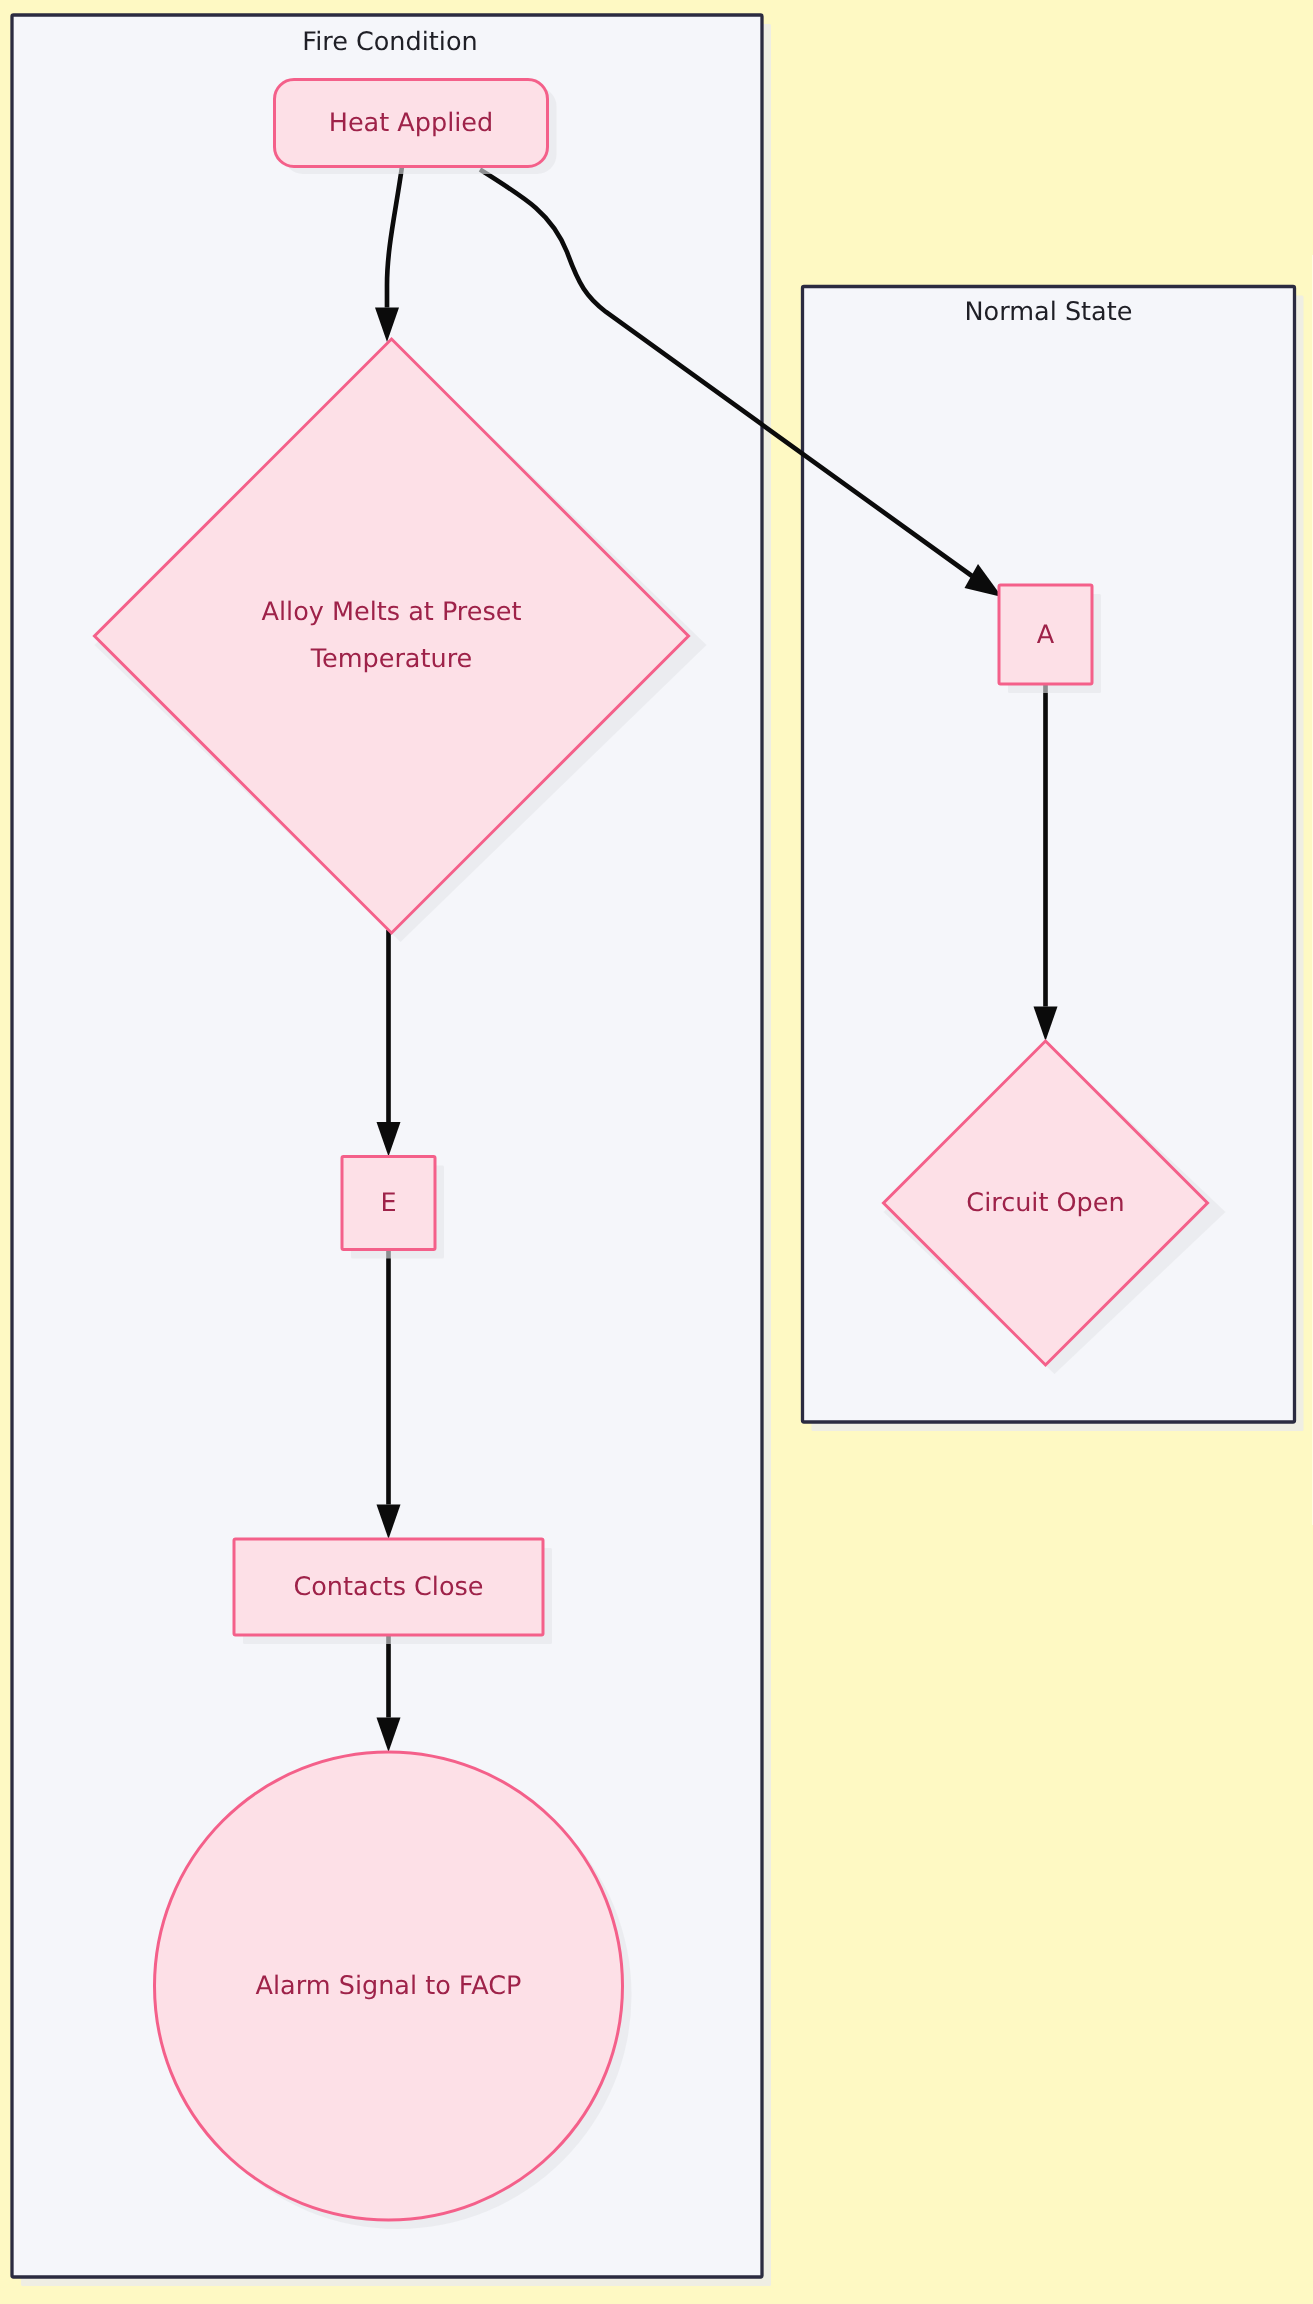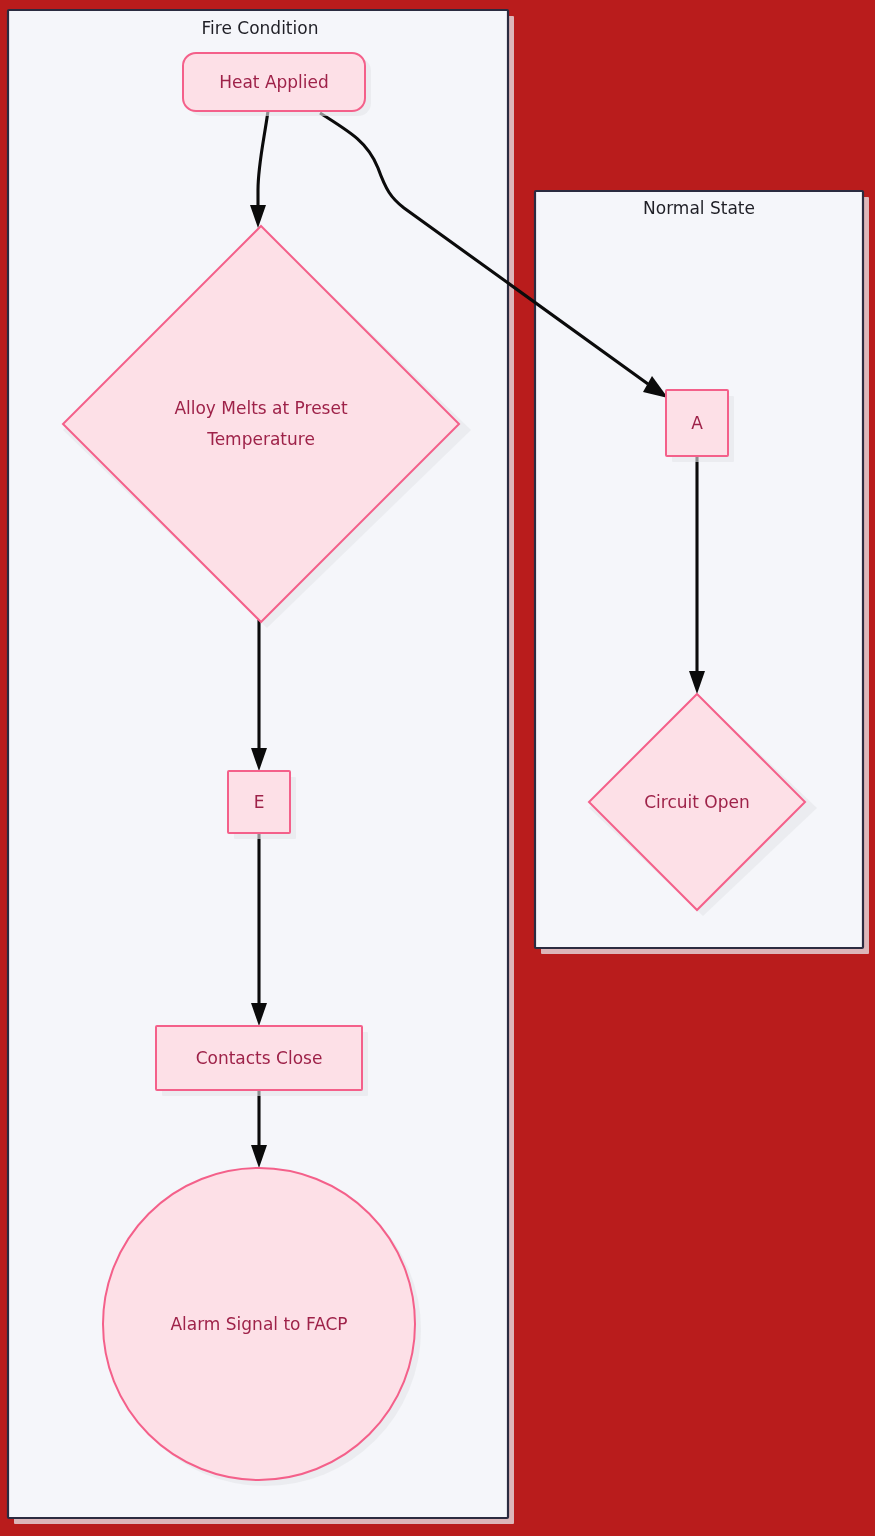--- a/index.html
+++ b/index.html
@@ -7,21 +7,21 @@
     padding: 0;
     background: #ffffff;
   }
   body {
     font-family: "DejaVu Sans", "Liberation Sans", sans-serif;
   }
   #canvas {
     position: relative;
     width: 875px;
     height: 1536px;
-    background: #b91c1c;
+    background: #fef9c3;
     overflow: hidden;
   }
   svg#diagram {
     position: absolute;
     left: 0;
     top: 0;
     width: 875px;
     height: 1536px;
   }
   .cluster-rect {

